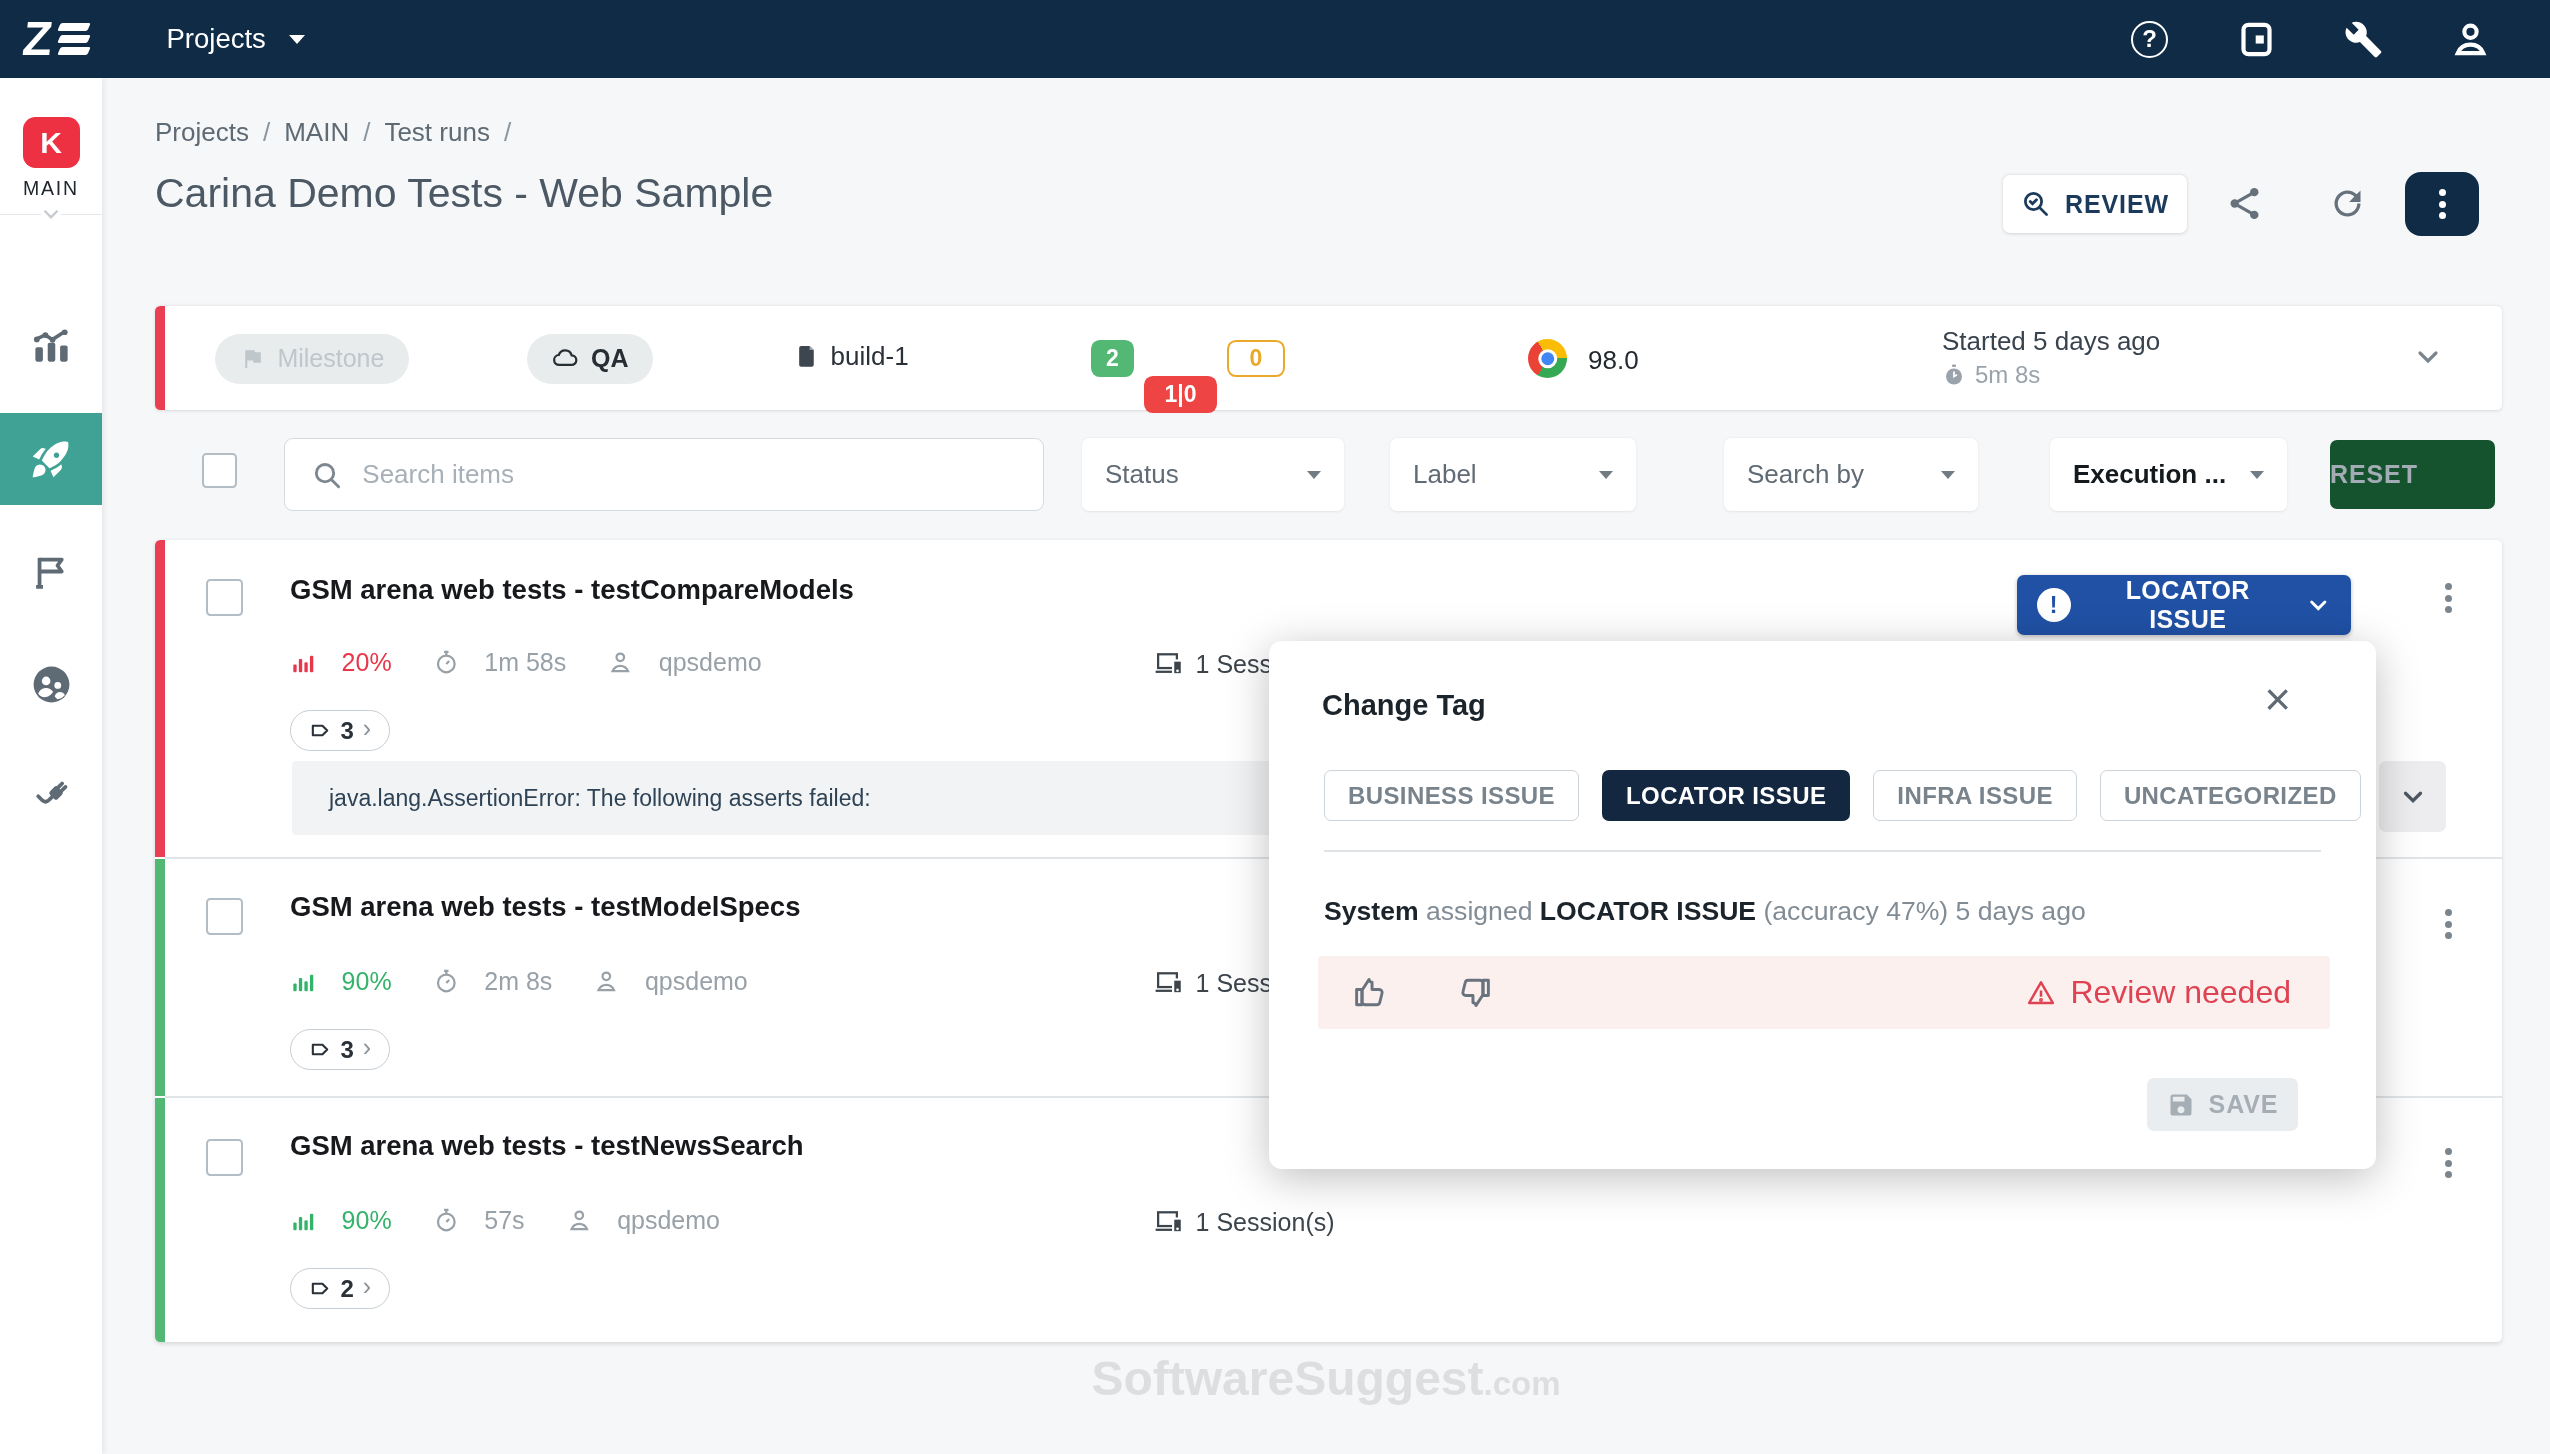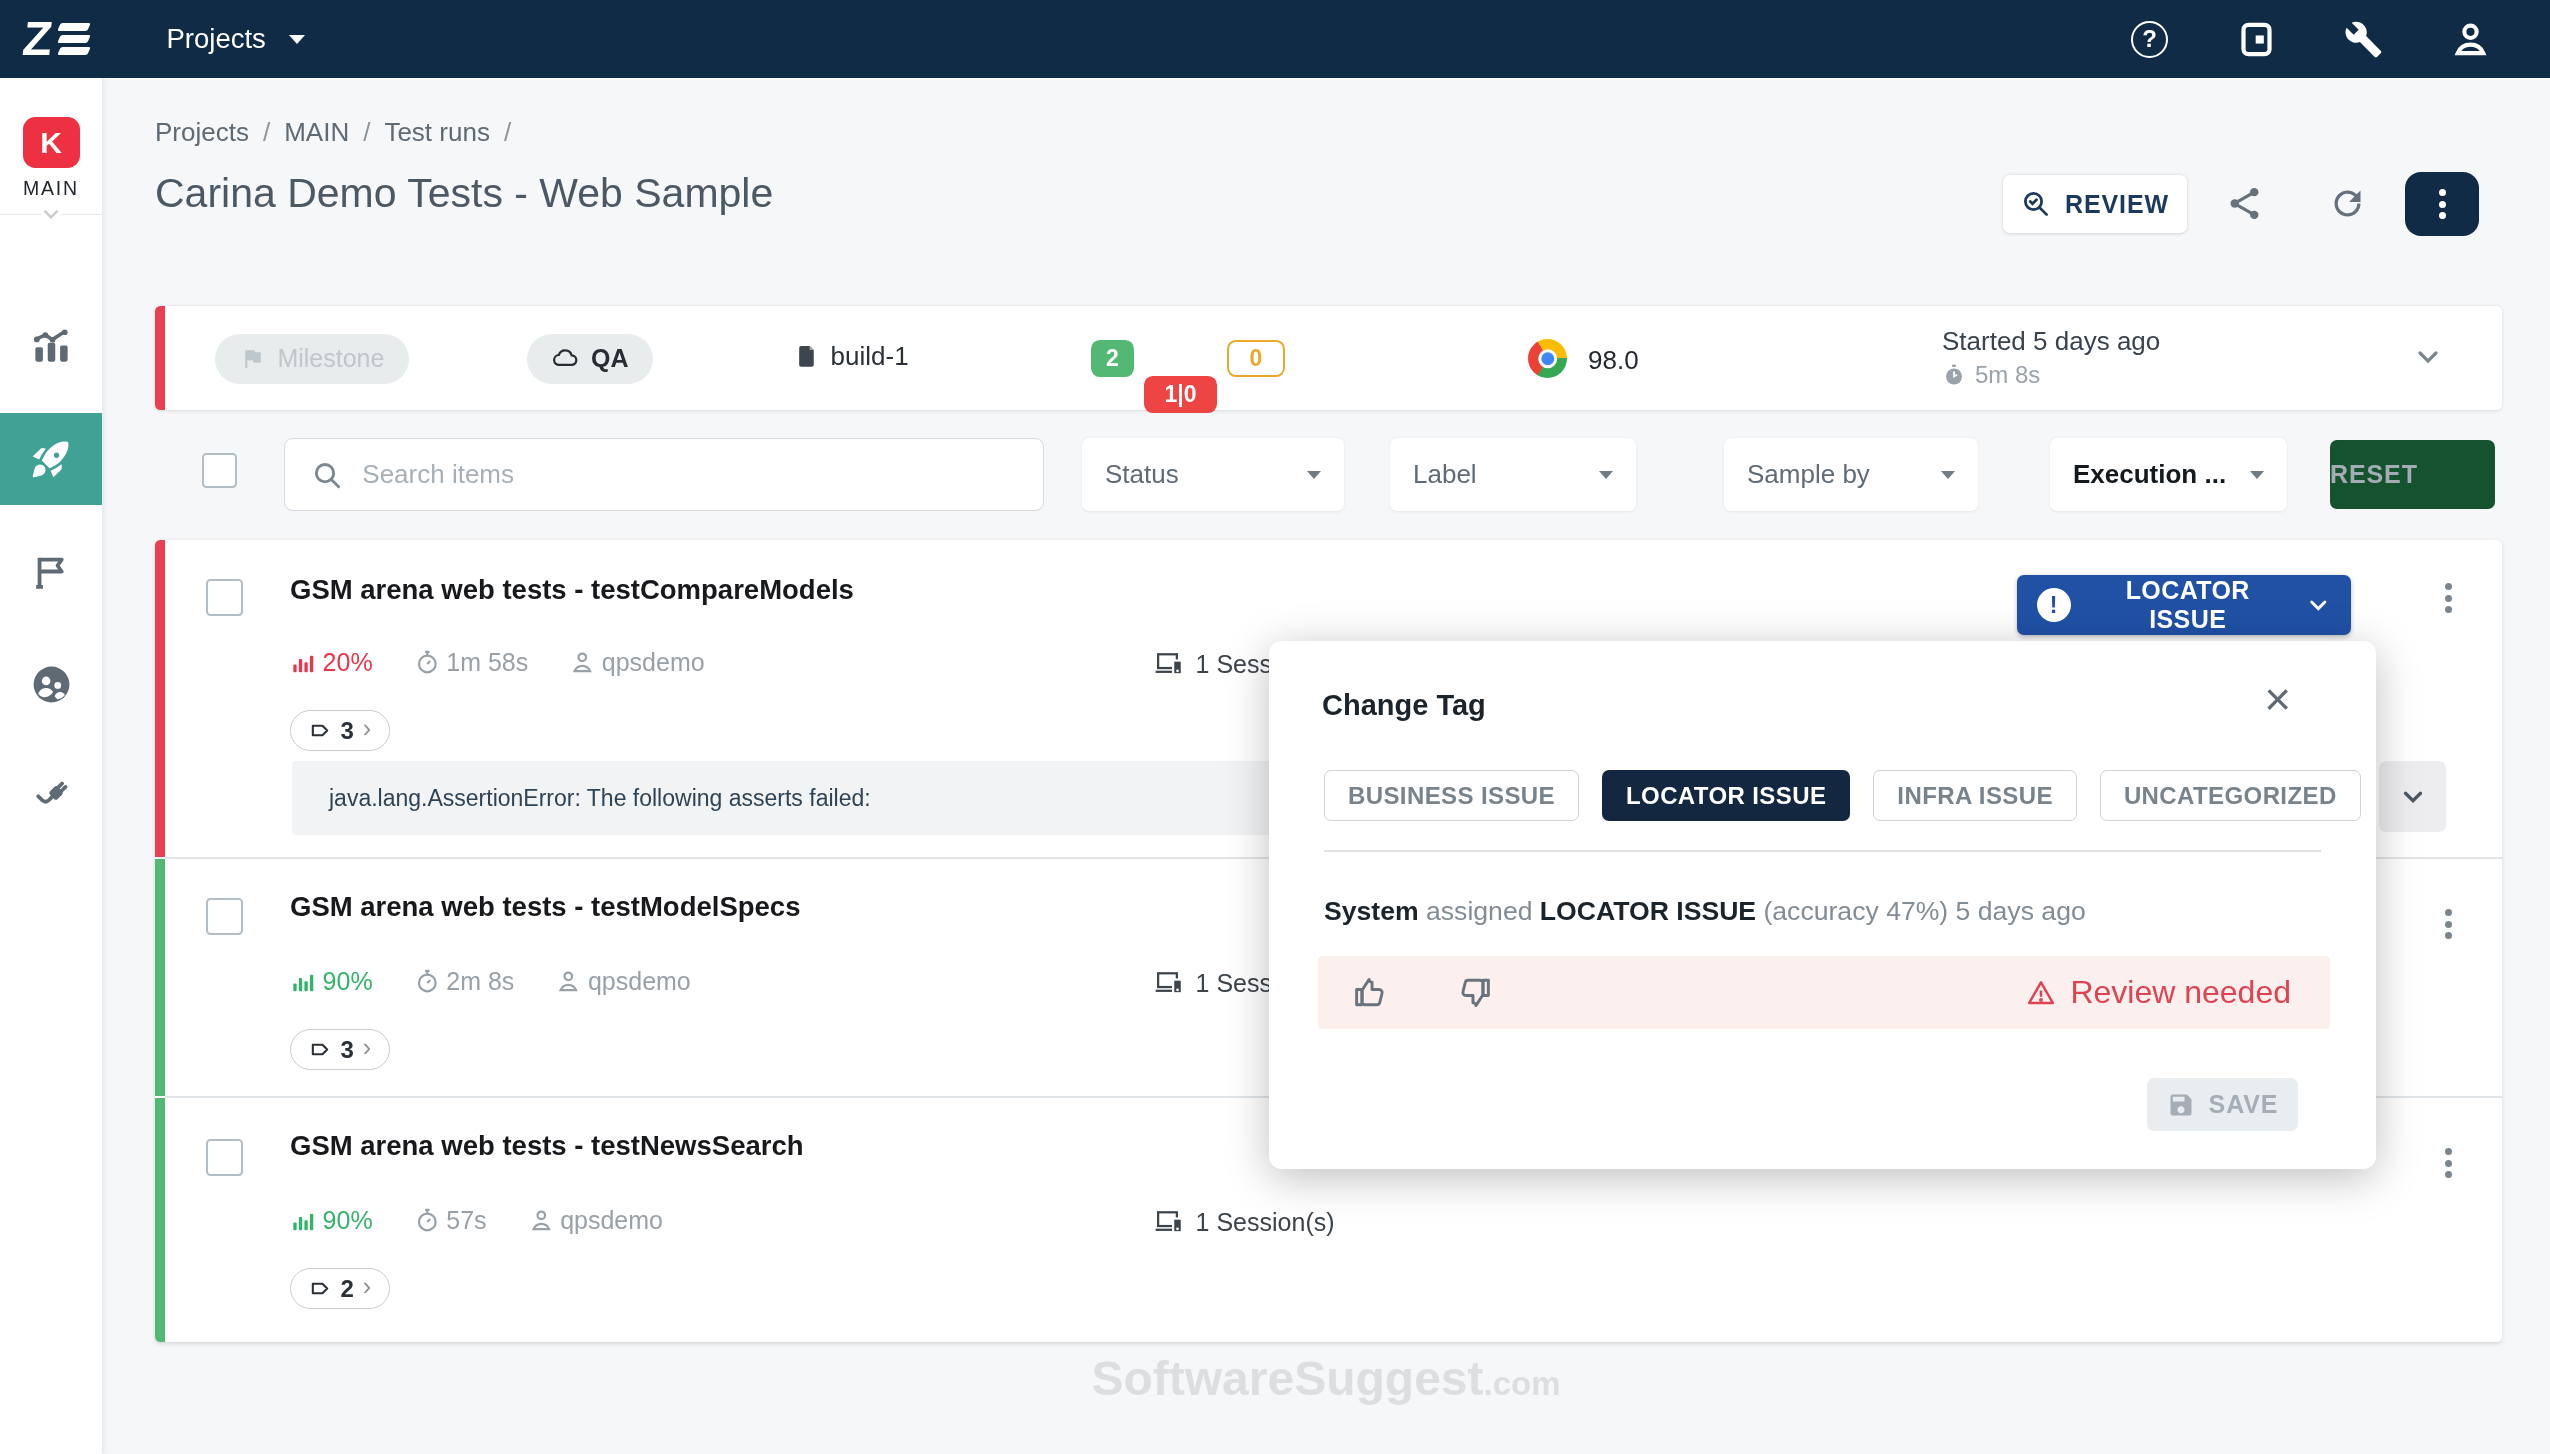--- a/index.html
+++ b/index.html
@@ -75,21 +75,21 @@
   .dd.exec{left:1948px;width:237px;color:#14191d;font-weight:700}
   .reset-btn{position:absolute;left:2228px;top:362px;width:165px;height:69px;background:#14532d;border-radius:7px;display:flex;align-items:center;justify-content:flex-start;font-size:25px;font-weight:700;letter-spacing:0.9px;color:#a3acb4;cursor:pointer}
 
   
   .listcard{position:absolute;left:53px;top:462px;width:2347px;height:802px;background:#fff;border-radius:5.3px;box-shadow:0 1.8px 4.4px rgba(0,0,0,.13)}
   .rowdiv{position:absolute;left:9.7px;right:0;height:1.8px;background:#e1e5e8}
   .raccent{position:absolute;left:0;width:9.7px}
   .rcheck{position:absolute;left:51px;width:37px;height:37px;border:2.7px solid #b2bdc6;border-radius:4.4px;background:#fff;cursor:pointer}
   .rtitle{position:absolute;left:135px;font-size:27.5px;font-weight:700;color:#17191d;cursor:pointer}
   .meta{position:absolute;left:135px;display:flex;align-items:center;font-size:25px;color:#98a1a8}
-  .meta .m{display:flex;align-items:center;gap:6px}
+  .meta .m{display:flex;align-items:center;gap:25px}
   .rate{font-weight:500}
   .sess{position:absolute;display:flex;align-items:center;gap:10.6px;font-size:25px;color:#3c444c}
   .tagpill{position:absolute;left:135px;height:41px;border:1.8px solid #c6cdd2;border-radius:20.4px;display:flex;align-items:center;gap:8.9px;padding:0 17.7px;cursor:pointer}
   .tagpill .cnt{font-size:24px;font-weight:600;color:#2a3138}
   .tagpill .chv{font-size:25px;color:#8a949c;margin-top:-3.5px}
   .errstrip{position:absolute;left:137px;top:221px;width:2063px;height:74px;background:#f1f3f4;border-radius:3.5px;display:flex;align-items:center;padding:0 37px;font-family:"DejaVu Sans Mono",monospace;font-size:23px;color:#2f4356}
   .errexpand{position:absolute;left:2224px;top:221px;width:67px;height:71px;background:#ededef;border-radius:7px;display:flex;align-items:center;justify-content:center;color:#4c5762;cursor:pointer}
   .statusbtn{position:absolute;left:1862px;top:35px;width:334px;height:60px;border-radius:7px;display:flex;align-items:center;gap:17.7px;padding:0 19.5px;cursor:pointer;box-shadow:0 1.8px 4.4px rgba(0,0,0,.25)}
   .statusbtn .exc{width:34px;height:34px;background:#fff;border-radius:50%;display:flex;align-items:center;justify-content:center;color:#2051a5;font-size:23px;font-weight:800}
   .statusbtn .stxt{color:#fff;font-size:25px;font-weight:700;letter-spacing:0.4px;flex:1;text-align:center}
@@ -310,21 +310,21 @@
     </div>
     <div class="dd label">
         <span>Label</span>
         <span class="caret"></span>
       </div>
     <div class="dd status">
         <span>Status</span>
         <span class="caret"></span>
       </div>
     <div class="dd group">
-        <span>Sample by</span>
+        <span>Search by</span>
         <span class="caret"></span>
       </div>
     <div class="dd exec">
         <span>Execution ...</span>
         <span class="caret"></span>
       </div>
     <div class="reset-btn">
         <span>RESET</span>
       </div>
 

